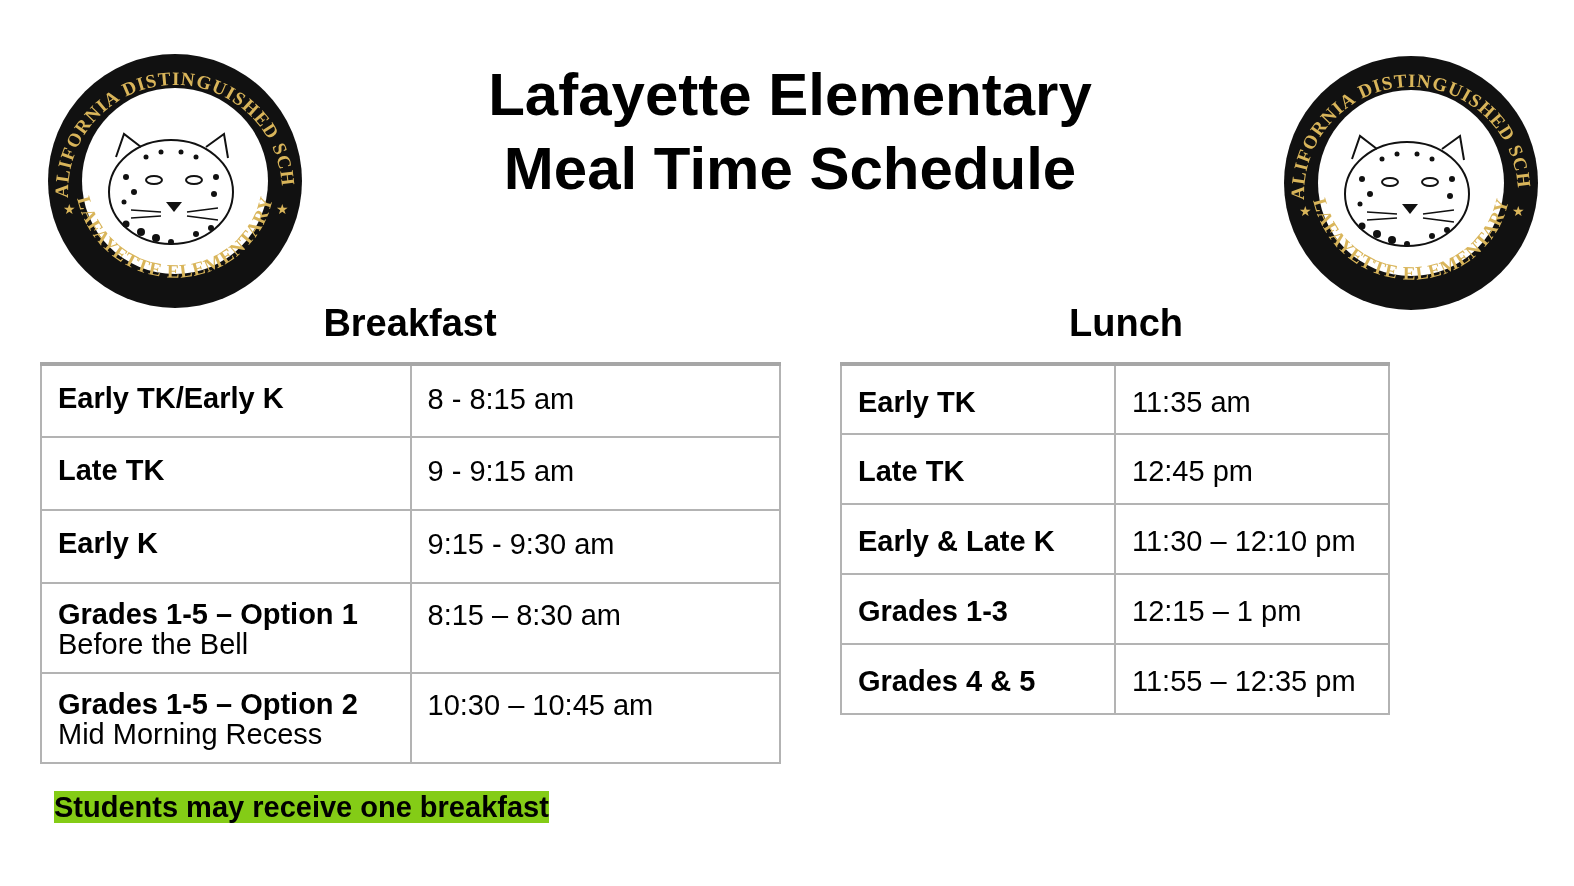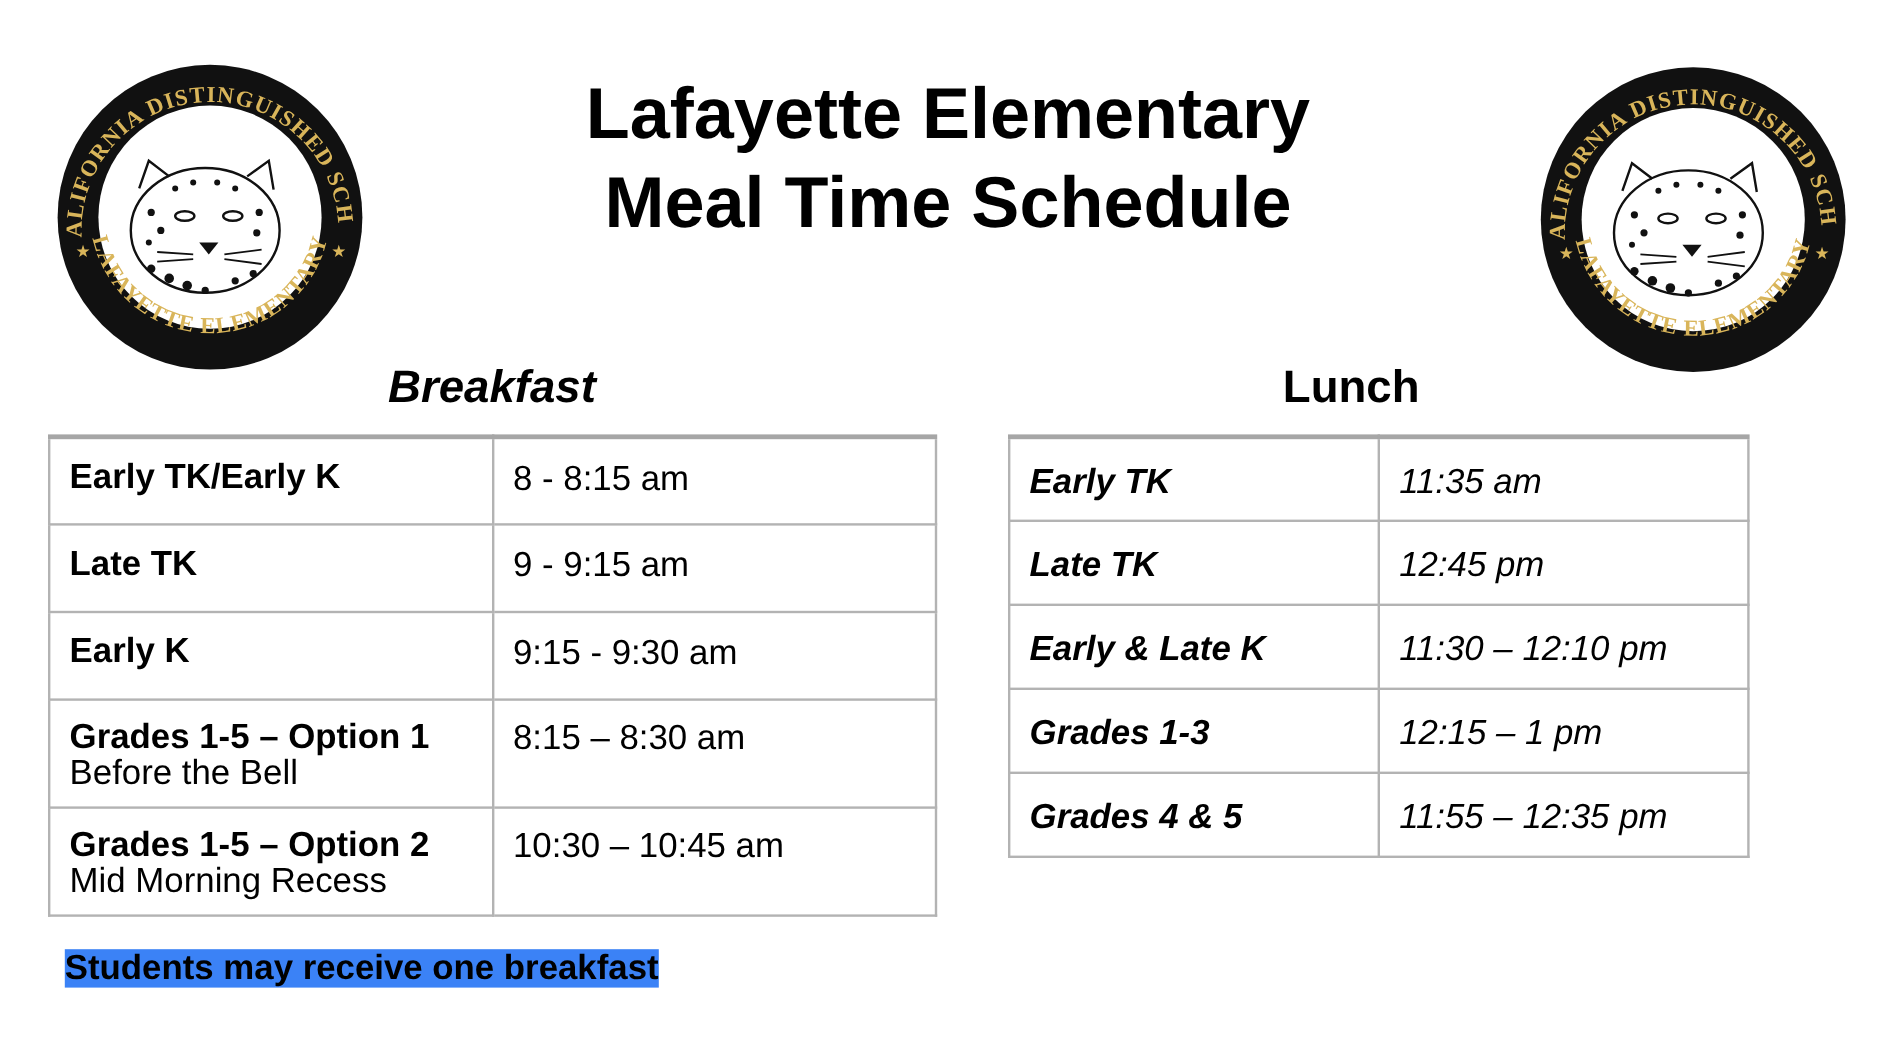--- a/index.html
+++ b/index.html
@@ -31,21 +31,21 @@
       height: 258px;
     }
     .logo-left { left: 46px; top: 52px; }
     .logo-right { left: 1282px; top: 54px; }
     .section-heading {
       position: absolute;
       font-weight: bold;
       font-size: 38px;
       text-align: center;
     }
-    .breakfast-heading { left: 40px; width: 740px; top: 302px; font-style: italic; }
+    .breakfast-heading { left: 40px; width: 740px; top: 302px; }
     .lunch-heading { left: 840px; width: 572px; top: 302px; }
 
     table.schedule {
       position: absolute;
       border-collapse: collapse;
       border-top: 4px solid #a6a6a6;
     }
     table.schedule td {
       border: 2px solid #b3b3b3;
       vertical-align: top;
@@ -53,35 +53,35 @@
       padding: 0 16px;
     }
     .breakfast-table { left: 40px; top: 362px; width: 741px; }
     .breakfast-table td.grp { width: 337px; font-weight: bold; }
     .breakfast-table td.time { width: 337px; }
     .breakfast-table tr.short td { height: 73px; padding-top: 17px; box-sizing: border-box; }
     .breakfast-table tr.tall td { height: 90px; padding-top: 15px; box-sizing: border-box; }
     .sub { font-weight: normal; display: block; line-height: 30px; }
     .grp-main { display: block; line-height: 30px; }
 
-    .lunch-table { left: 840px; top: 362px; width: 618px; font-style: italic; }
+    .lunch-table { left: 840px; top: 362px; width: 550px; }
     .lunch-table td.grp { width: 240px; font-weight: bold; }
     .lunch-table td.time { width: 240px; }
     .lunch-table tr td { height: 70px; padding-top: 20px; box-sizing: border-box; }
 
     .note {
       position: absolute;
       left: 54px;
       top: 789px;
       font-weight: bold;
       font-size: 29px;
       line-height: 37px;
     }
     .note span {
-      background: #3b82f6;
+      background: #84cc16;
     }
   </style>
 </head>
 <body>
 
 <div class="logo logo-left">
   <svg width="258" height="258" viewBox="0 0 258 258">
     <circle cx="129" cy="129" r="127" fill="#111"></circle>
     <circle cx="129" cy="129" r="93" fill="#fff"></circle>
     <defs>

